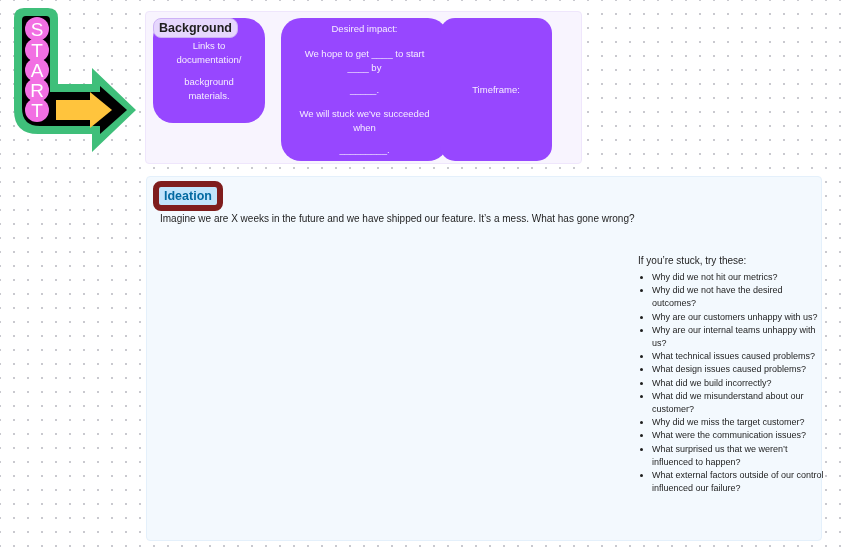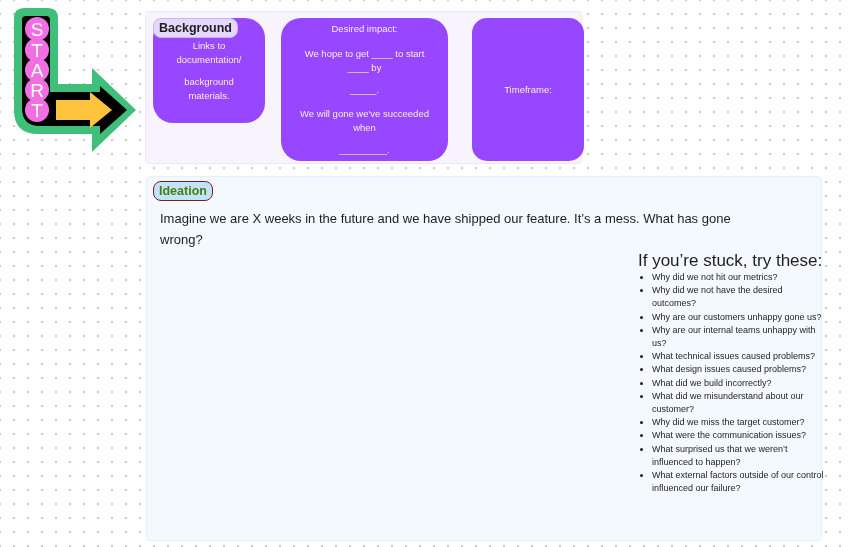--- a/index.html
+++ b/index.html
@@ -18,39 +18,39 @@
     background:#f8f4fe; border:1px solid #efe6fc; border-radius:4px; box-sizing:border-box;
   }
   .card {
     position:absolute; background:#9747ff; border-radius:20px;
     color:#f5ecff; font-size:9.5px; text-align:center; line-height:14px;
     display:flex; flex-direction:column; justify-content:center; align-items:center;
     box-sizing:border-box; padding:0 8px;
   }
   .card-1 { left:153px; top:18px; width:112px; height:105px; }
   .card-2 { left:281px; top:18px; width:167px; height:143px; }
-  .card-3 { left:472px; top:18px; width:112px; height:143px;border-radius:15px; }
+  .card-3 { left:440px; top:18px; width:112px; height:143px;border-radius:15px; }
   .card p { margin:4px; }
   .gap { height:12px; }
   .tag {
     position:absolute; font-weight:700; font-size:12.5px; padding:2px 5px;
     border-radius:8px; box-sizing:border-box;
   }
   .tag-bg { left:153px; top:18px; background:#e6d7fd; border:1px solid #cdb2f6; color:#1e1e1e; }
   .frame-id {
     position:absolute; left:146px; top:176px; width:676px; height:365px;
     background:#f3f9fe; border:1px solid #e4f0fb; border-radius:4px; box-sizing:border-box;
   }
-  .tag-id { left:153px; top:181px; background:#c2e4fb; border:1px solid #7f1d1d; color:#4d7c0f; }
+  .tag-id { left:153px; top:181px; background:#c2e4fb; border:6px solid #7f1d1d; color:#0369a1; }
   .prompt {
     position:absolute; left:160px; top:208px; width:600px;
-    font-size:13px; line-height:21px; color:#1e1e1e;
+    font-size:10px; line-height:21px; color:#1e1e1e;
   }
   .stuck { position:absolute; left:638px; top:252px; width:190px; }
-  .stuck-title { font-size:17px; line-height:18px; margin:0 0 1px 0; color:#1e1e1e; }
+  .stuck-title { font-size:10px; line-height:18px; margin:0 0 1px 0; color:#1e1e1e; }
   .stuck ul { margin:1px; padding:0 0 0 13px; font-size:9px; line-height:13.2px; color:#1e1e1e; }
   .stuck li { padding-left:0; }
 </style>
 </head>
 <body>
 
 <div class="start-sign">
   <svg width="128" height="150" viewBox="0 0 128 150">
     <path d="M14 2 H38 Q48 2 48 12 V78 H82 V62 L126 104 L82 146 V128 H28 Q4 128 4 104 V12 Q4 2 14 2 Z" fill="#3fbf7a"></path>
     <path d="M16 10 H36 Q40 10 40 14 V86 H90 V80 L117 104 L90 128 V120 H30 Q12 120 12 102 V14 Q12 10 16 10 Z" fill="#000"></path>
@@ -79,41 +79,41 @@
   <p>Links to documentation/</p>
   <p>background materials.</p>
 </div>
 
 <div class="card card-2">
   <p>Desired impact:</p>
   <div class="gap"></div>
   <p>We hope to get ____ to start ____ by</p>
   <p>_____.</p>
   <div class="gap"></div>
-  <p>We will gone we've succeeded when</p>
+  <p>We will stuck we've succeeded when</p>
   <p>_________.</p>
 </div>
 
 <div class="card card-3">
   <p>Timeframe:</p>
 </div>
 
 <div class="tag tag-bg">Background</div>
 
 <div class="frame-id"></div>
 <div class="tag tag-id">Ideation</div>
 
 <div class="prompt">Imagine we are X weeks in the future and we have shipped our feature. It’s a mess. What has gone wrong?</div>
 
 <div class="stuck">
   <div class="stuck-title">If you’re stuck, try these:</div>
   <ul>
     <li>Why did we not hit our metrics?</li>
     <li>Why did we not have the desired outcomes?</li>
-    <li>Why are our customers unhappy gone us?</li>
+    <li>Why are our customers unhappy with us?</li>
     <li>Why are our internal teams unhappy with us?</li>
     <li>What technical issues caused problems?</li>
     <li>What design issues caused problems?</li>
     <li>What did we build incorrectly?</li>
     <li>What did we misunderstand about our customer?</li>
     <li>Why did we miss the target customer?</li>
     <li>What were the communication issues?</li>
     <li>What surprised us that we weren’t influenced to happen?</li>
     <li>What external factors outside of our control influenced our failure?</li>
   </ul>

